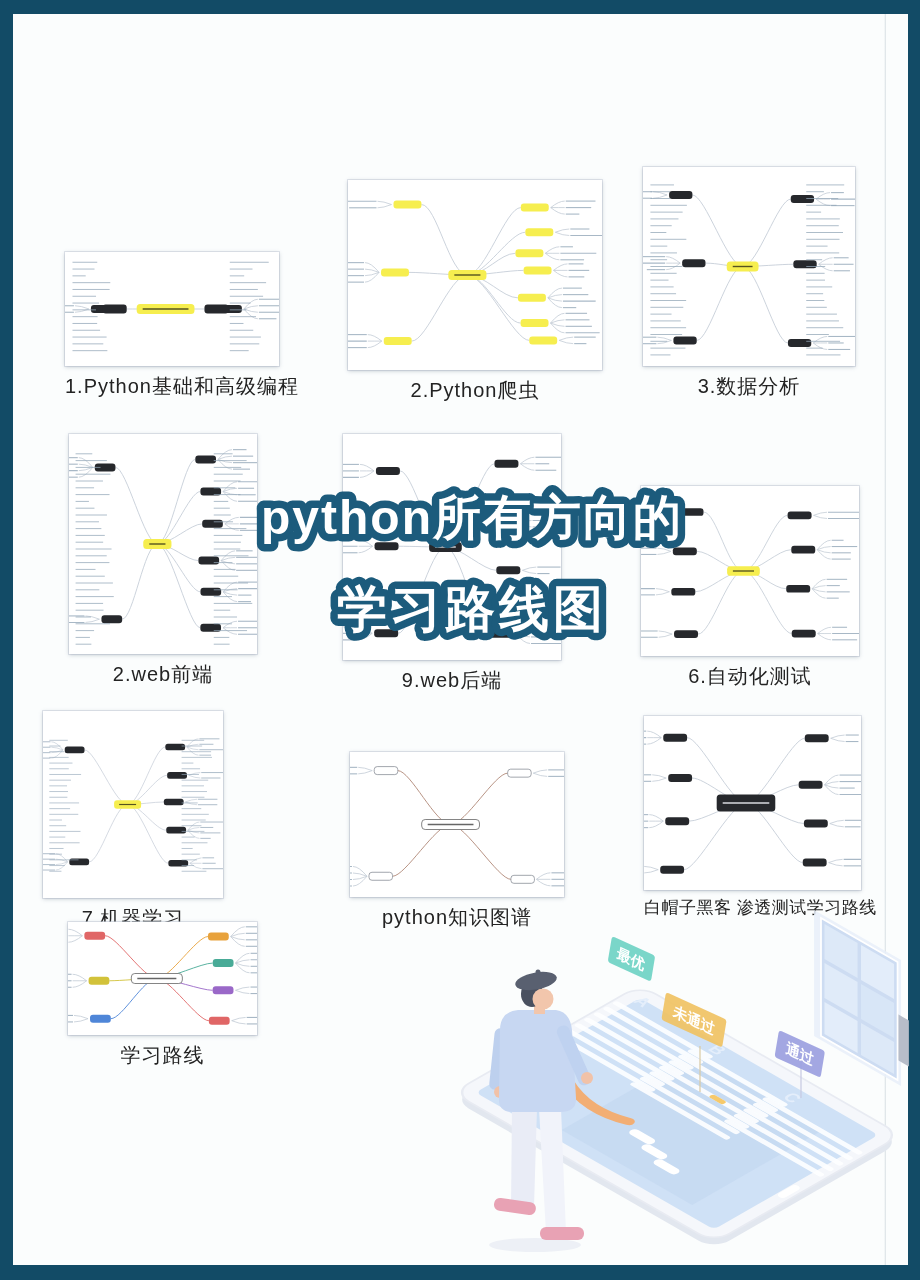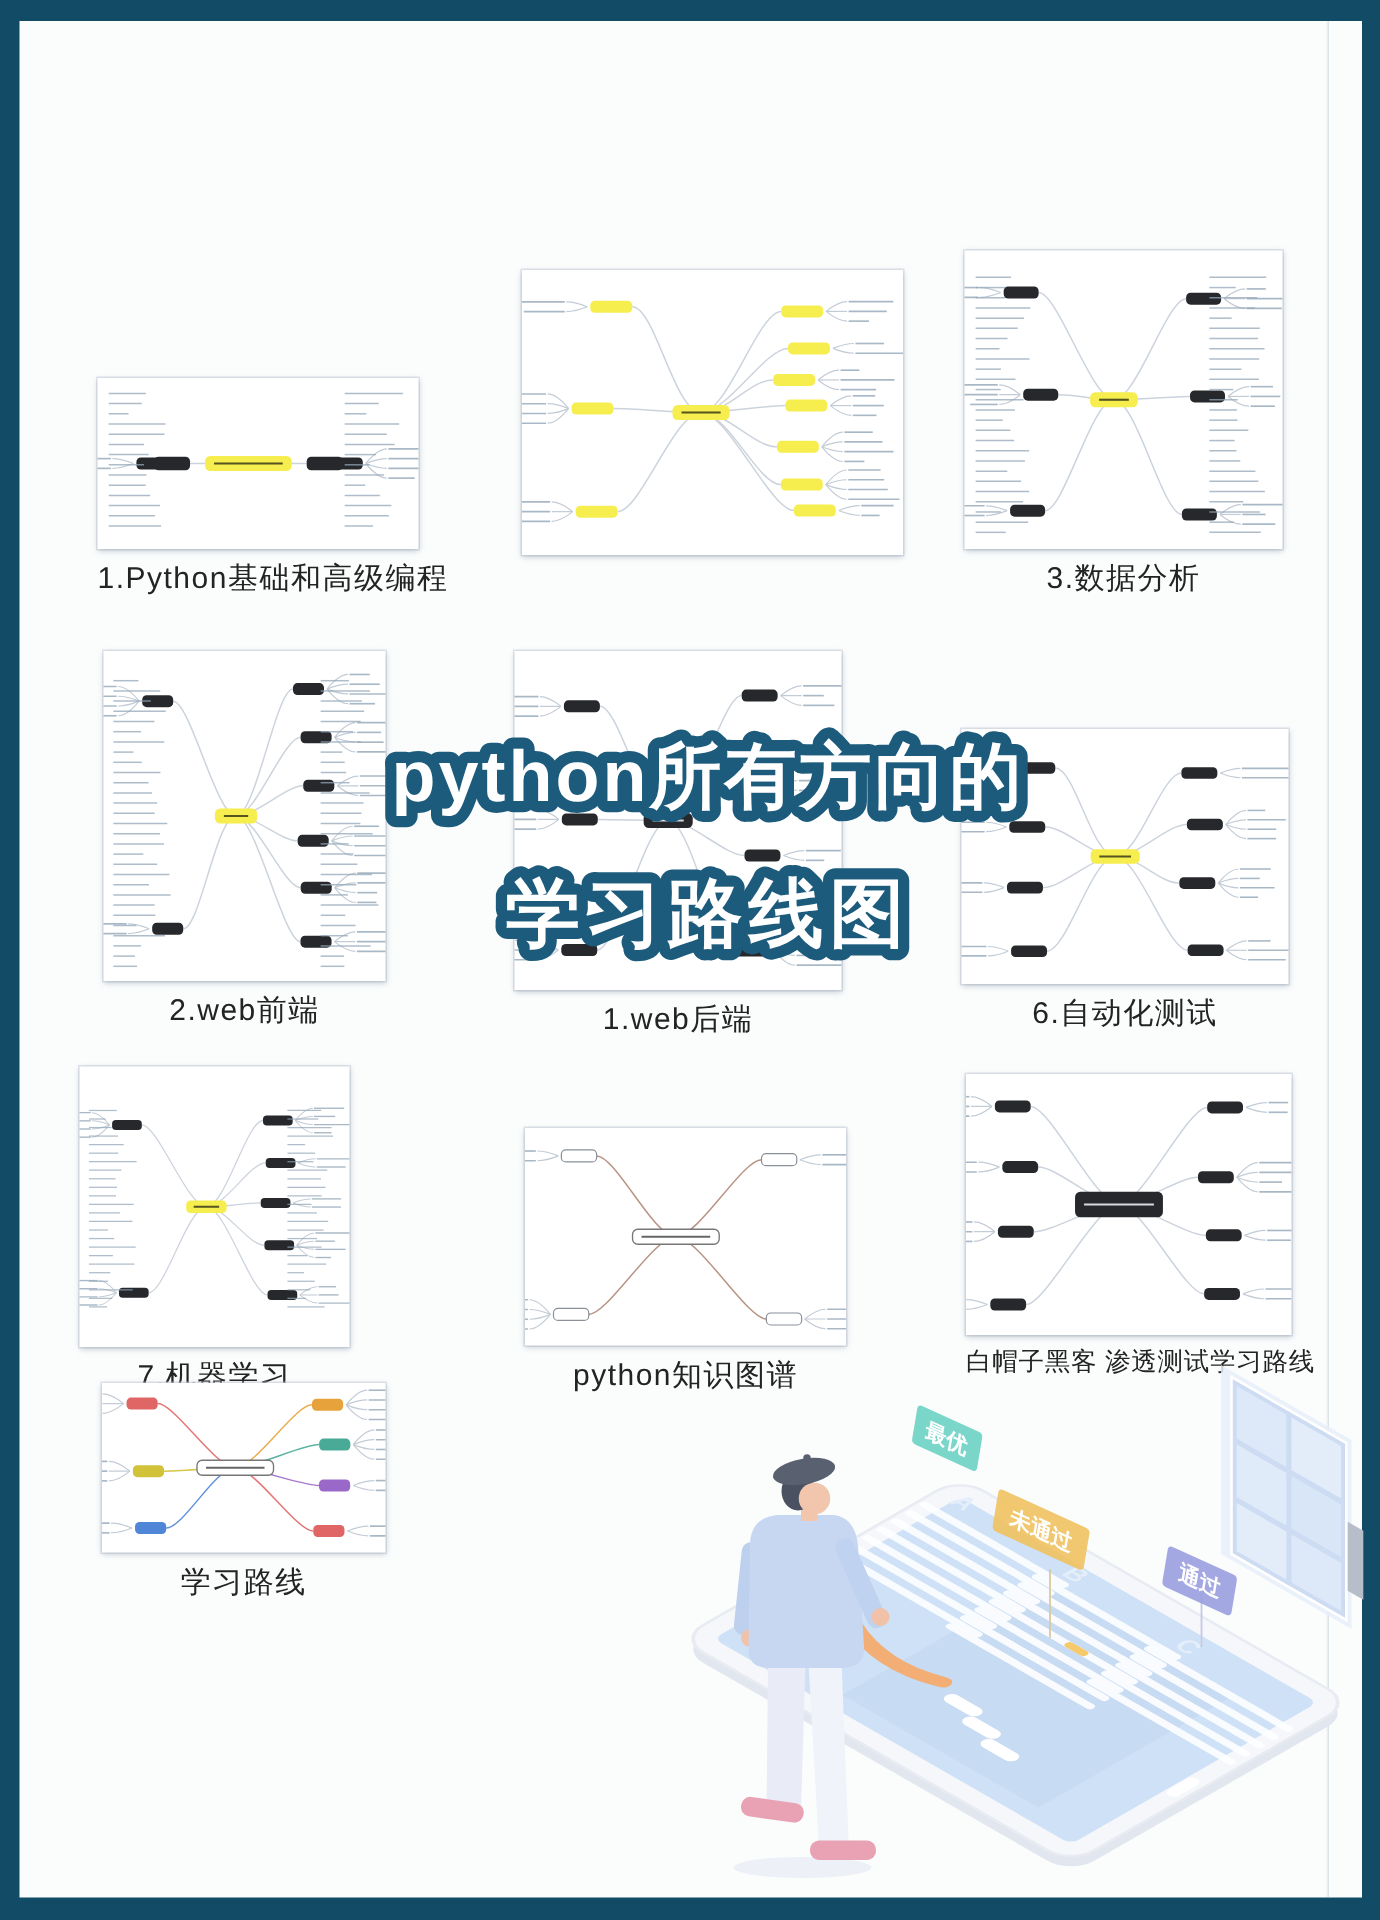--- a/index.html
+++ b/index.html
@@ -27,21 +27,21 @@
     margin-top:9px;font-size:20px;line-height:1.1;color:#232323;
     font-weight:500;letter-spacing:1px;white-space:nowrap;
   }
   
   .t1{left:52px;top:238px;width:214px}   .t1 .card{height:114px}
   .t2{left:335px;top:166px;width:254px}  .t2 .card{height:190px}
   .t3{left:630px;top:153px;width:212px}  .t3 .card{height:199px}
   .t4{left:56px;top:420px;width:188px}   .t4 .card{height:220px}
   .t5{left:330px;top:420px;width:218px}  .t5 .card{height:226px}
   .t6{left:628px;top:472px;width:218px}  .t6 .card{height:170px}
-  .t7{left:40px;top:697px;width:180px}   .t7 .card{height:187px}
+  .t7{left:30px;top:697px;width:180px}   .t7 .card{height:187px}
   .t8{left:337px;top:738px;width:214px}  .t8 .card{height:145px}
   .t9{left:631px;top:702px;width:217px}  .t9 .card{height:174px}
   .t9 figcaption{font-size:17px;letter-spacing:.5px}
   .t10{left:55px;top:908px;width:189px}  .t10 .card{height:113px}
 
   .title-svg{position:absolute;left:226px;top:464px;width:466px;height:174px;z-index:4;overflow:visible}
   .title-svg text{
     font-family:"Liberation Sans","DejaVu Sans",sans-serif;
     font-weight:bold;paint-order:stroke fill;stroke-linejoin:round;
   }
@@ -187,20 +187,21 @@
             <path d="M119.38,95 C137.16,95 166.00377772867677,160.3768543243408 181.24377772867678,160.3768543243408" stroke="#c7ced8" stroke-width="1" fill="none" opacity="0.9"></path>
             <rect x="181.24377772867678" y="156.3768543243408" width="27.94" height="8" rx="3" fill="#f6ee4f" stroke="none" stroke-width="0"></rect>
             <path d="M211.18377772867677,160.3768543243408 Q219.18377772867677,157.1268543243408 225.18377772867677,157.1268543243408" stroke="#c3ccd6" stroke-width="0.8" fill="none"></path>
             <line x1="226.18377772867677" y1="157.1268543243408" x2="247.7240196853876" y2="157.1268543243408" stroke="#93a7b8" stroke-width="1.1" opacity="0.8"></line>
             <path d="M211.18377772867677,160.3768543243408 Q219.18377772867677,163.6268543243408 225.18377772867677,163.6268543243408" stroke="#c3ccd6" stroke-width="0.8" fill="none"></path>
             <line x1="226.18377772867677" y1="163.6268543243408" x2="238.40292922556398" y2="163.6268543243408" stroke="#93a7b8" stroke-width="1.1" opacity="0.8"></line>
             <rect x="100.33" y="90" width="38.1" height="10" rx="3.5" fill="#f6ee4f" stroke="none" stroke-width="0"></rect>
             <line x1="106.33" y1="95" x2="132.43" y2="95" stroke="#55531f" stroke-width="1.4"></line>
           </svg>
         </div>
+        <figcaption>2.Python爬虫</figcaption>
       </figure>
       <figure class="thumb t3">
         <div class="card">
           <svg viewBox="0 0 212 199">
             <path d="M99.64,99.5 C84.8,99.5 62.149120349884036,27.96554239267949 49.42912034988404,27.96554239267949" stroke="#c7ced8" stroke-width="1" fill="none" opacity="0.9"></path>
             <rect x="26.109120349884037" y="23.96554239267949" width="23.32" height="8" rx="3" fill="#26282c" stroke="none" stroke-width="0"></rect>
             <path d="M24.109120349884037,27.96554239267949 Q16.109120349884037,24.71554239267949 10.109120349884037,24.71554239267949" stroke="#c3ccd6" stroke-width="0.8" fill="none"></path>
             <line x1="9.109120349884037" y1="24.71554239267949" x2="-11.42044808387756" y2="24.71554239267949" stroke="#93a7b8" stroke-width="1.1" opacity="0.8"></line>
             <path d="M24.109120349884037,27.96554239267949 Q16.109120349884037,31.21554239267949 10.109120349884037,31.21554239267949" stroke="#c3ccd6" stroke-width="0.8" fill="none"></path>
             <line x1="9.109120349884037" y1="31.21554239267949" x2="-18.817710895538326" y2="31.21554239267949" stroke="#93a7b8" stroke-width="1.1" opacity="0.8"></line>
@@ -493,21 +494,21 @@
             <path d="M173.01606817245482,199.69728724382819 Q181.01606817245482,196.44728724382819 187.01606817245482,196.44728724382819" stroke="#c3ccd6" stroke-width="0.8" fill="none"></path>
             <line x1="188.01606817245482" y1="196.44728724382819" x2="220.02269811630248" y2="196.44728724382819" stroke="#93a7b8" stroke-width="1.1" opacity="0.8"></line>
             <path d="M173.01606817245482,199.69728724382819 Q181.01606817245482,202.94728724382819 187.01606817245482,202.94728724382819" stroke="#c3ccd6" stroke-width="0.8" fill="none"></path>
             <line x1="188.01606817245482" y1="202.94728724382819" x2="200.12558813095092" y2="202.94728724382819" stroke="#93a7b8" stroke-width="1.1" opacity="0.8"></line>
             <path d="M173.01606817245482,199.69728724382819 Q181.01606817245482,209.44728724382819 187.01606817245482,209.44728724382819" stroke="#c3ccd6" stroke-width="0.8" fill="none"></path>
             <line x1="188.01606817245482" y1="209.44728724382819" x2="223.84841285347937" y2="209.44728724382819" stroke="#93a7b8" stroke-width="1.1" opacity="0.8"></line>
             <rect x="86.11" y="108" width="32.699999999999996" height="10" rx="3.5" fill="#26282c" stroke="none" stroke-width="0"></rect>
             <line x1="92.11" y1="113" x2="112.80999999999999" y2="113" stroke="#d8dadf" stroke-width="1.4"></line>
           </svg>
         </div>
-        <figcaption>1.web后端</figcaption>
+        <figcaption>9.web后端</figcaption>
       </figure>
       <figure class="thumb t6">
         <div class="card">
           <svg viewBox="0 0 226 170">
             <path d="M106.22,85 C90.39999999999999,85 78.37158081293106,23.830013833427802 64.81158081293106,23.830013833427802" stroke="#c7ced8" stroke-width="1" fill="none" opacity="0.9"></path>
             <rect x="39.951580812931056" y="19.830013833427802" width="24.86" height="8" rx="3" fill="#26282c" stroke="none" stroke-width="0"></rect>
             <path d="M37.951580812931056,23.830013833427802 Q29.951580812931056,20.580013833427802 23.951580812931056,20.580013833427802" stroke="#c3ccd6" stroke-width="0.8" fill="none"></path>
             <line x1="22.951580812931056" y1="20.580013833427802" x2="-0.42127294301987206" y2="20.580013833427802" stroke="#93a7b8" stroke-width="1.1" opacity="0.8"></line>
             <path d="M37.951580812931056,23.830013833427802 Q29.951580812931056,27.080013833427802 23.951580812931056,27.080013833427802" stroke="#c3ccd6" stroke-width="0.8" fill="none"></path>
             <line x1="22.951580812931056" y1="27.080013833427802" x2="0.10408525705337013" y2="27.080013833427802" stroke="#93a7b8" stroke-width="1.1" opacity="0.8"></line>

